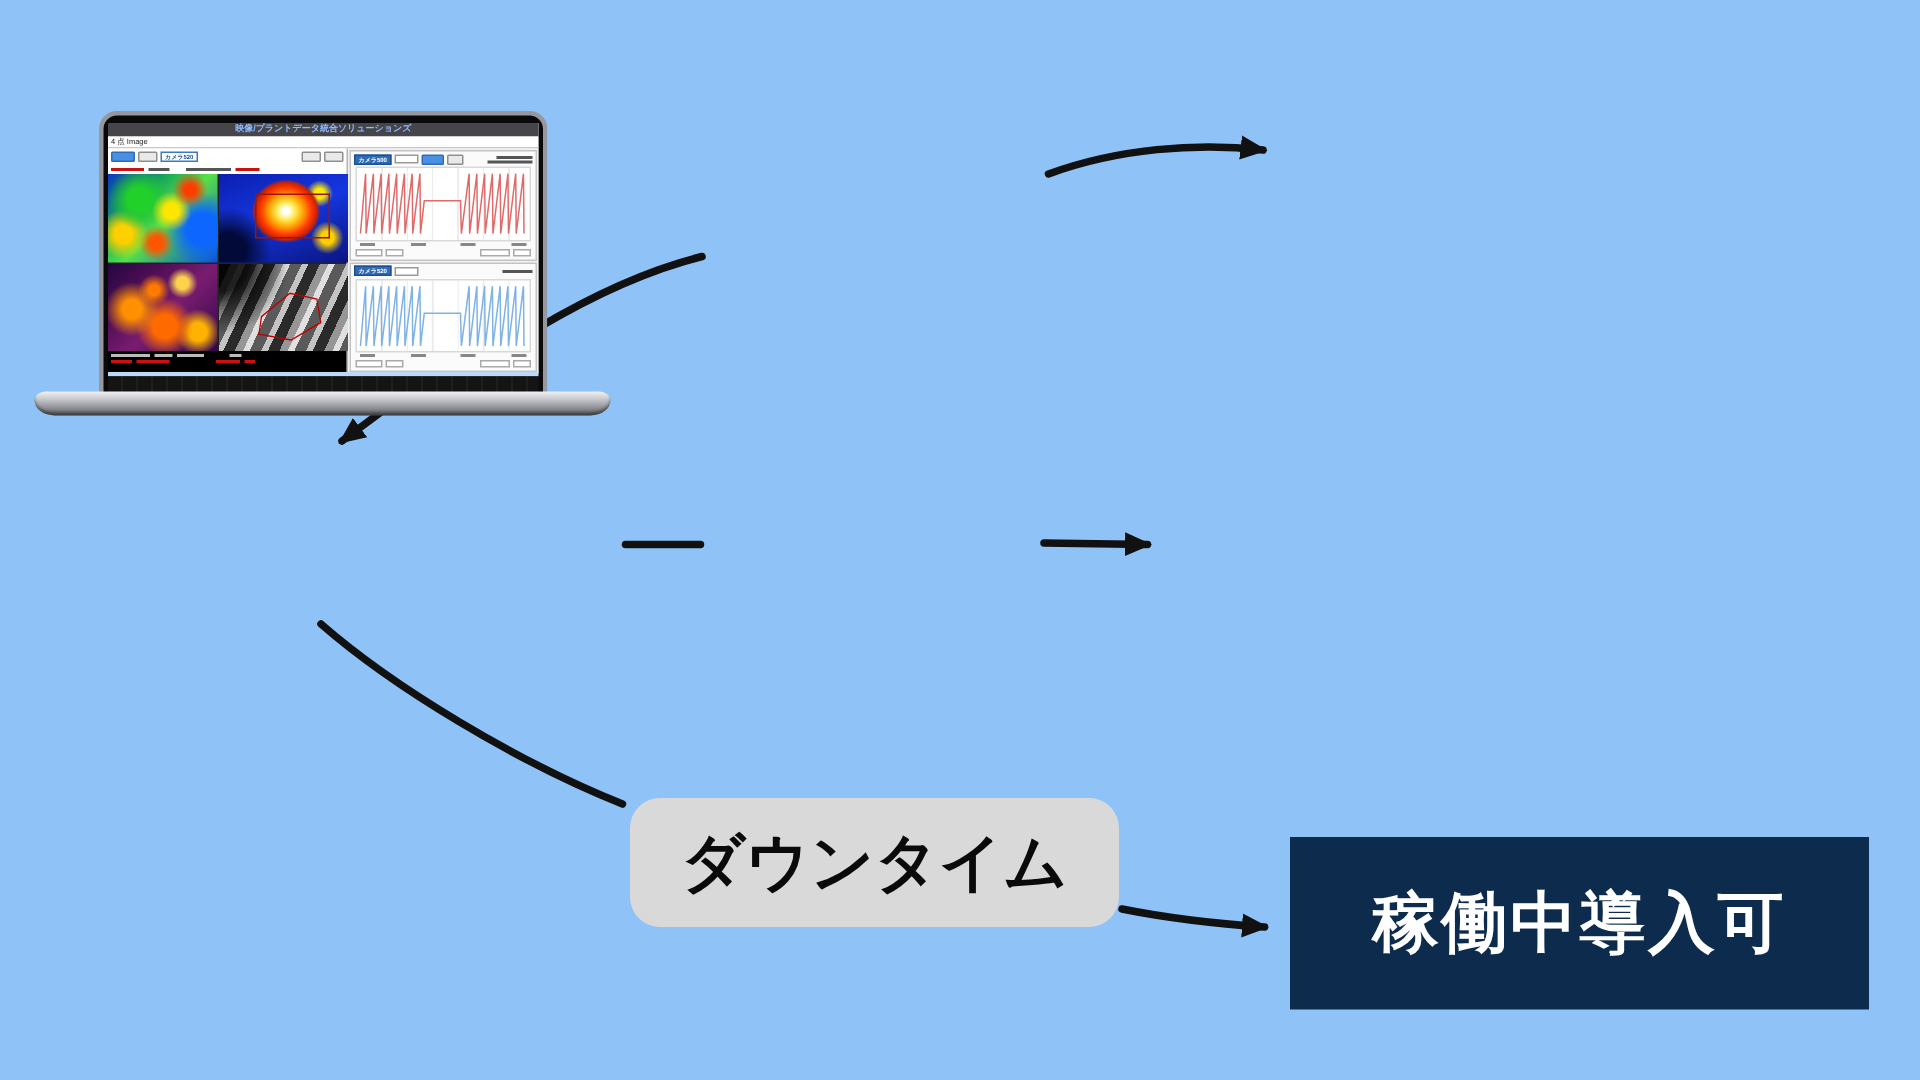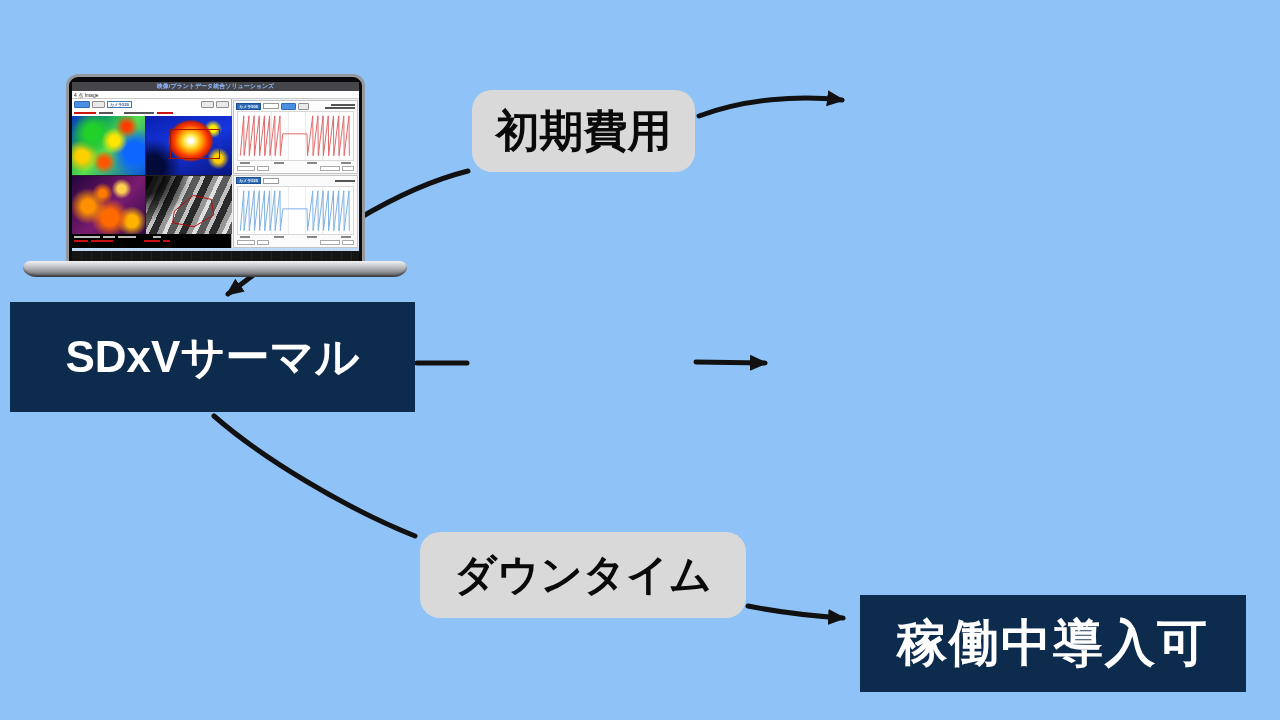--- a/index.html
+++ b/index.html
@@ -10,21 +10,21 @@
   
   .connectors { position:absolute; inset:0; width:1280px; height:720px; pointer-events:none; }
 
   
   .navy-box { position:absolute; background:#0D2B4D; color:#fff; display:flex; align-items:center; justify-content:center; font-weight:700; text-align:center; }
   .gray-label { position:absolute; background:#D9D9D9; color:#0a0a0a; display:flex; align-items:center; justify-content:center; font-weight:700; border-radius:20px; text-align:center; }
 
   .box-source   { left:10px;  top:302px; width:405px; height:110px; font-size:44px; }
   .box-result-0 { left:868px; top:46px;  width:370px; height:112px; font-size:48px; }
   .box-result-1 { left:783px; top:319px; width:489px; height:93px;  font-size:38px; }
-  .box-result-2 { left:860px; top:558px; width:386px; height:97px; font-size:50px; letter-spacing:2px;margin-top:37px; }
+  .box-result-2 { left:860px; top:558px; width:386px; height:115px; font-size:44px; letter-spacing:2px; }
   .label-0 { left:472px; top:90px;  width:223px; height:82px; font-size:44px; }
   .label-1 { left:470px; top:317px; width:224px; height:86px; font-size:44px; }
   .label-2 { left:420px; top:532px; width:326px; height:86px; font-size:42px; }
 
   
   .laptop { position:absolute; left:0; top:0; }
   .screen { position:absolute; left:66px; top:74px; width:299px; height:188px;
             background:#0a0a0c; border:3px solid #96989d; border-bottom:none;
             border-radius:12px 12px 0 0; }
   .app { position:absolute; left:3px; top:5px; width:287px; height:167px; background:#f4f4f4; overflow:hidden; }
@@ -232,27 +232,21 @@
         </div>
       </div>
       <div class="screen-bottom">
         <div class="glare"></div>
         <div class="deck"></div>
       </div>
     </div>
     <div class="base"></div>
   </div>
 
-  <div class="navy-box box-source">
-    <span>SDxVサーマル</span>
-  </div>
-
-  <div class="gray-label label-0">
-    <span>初期費用</span>
-  </div>
+
   <div class="gray-label label-2">
     <span>ダウンタイム</span>
   </div>
 
   <div class="navy-box box-result-2">
     <span>稼働中導入可</span>
   </div>
 
 </div>
 

